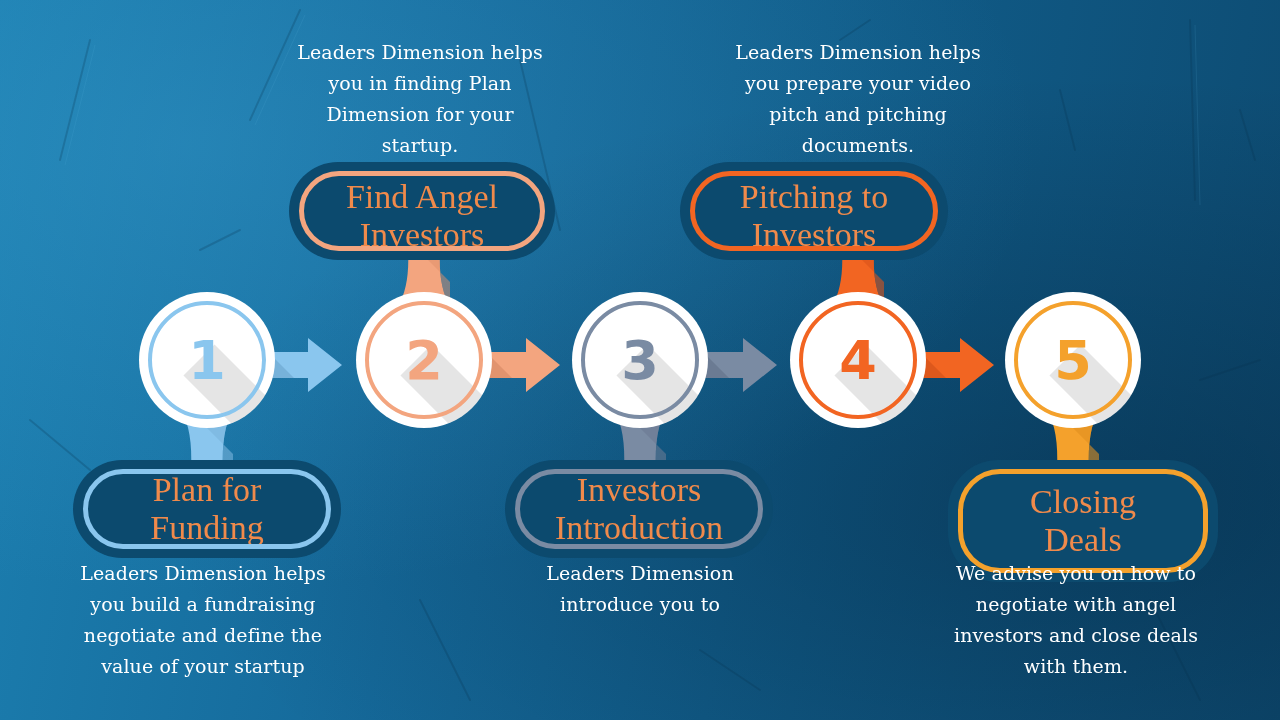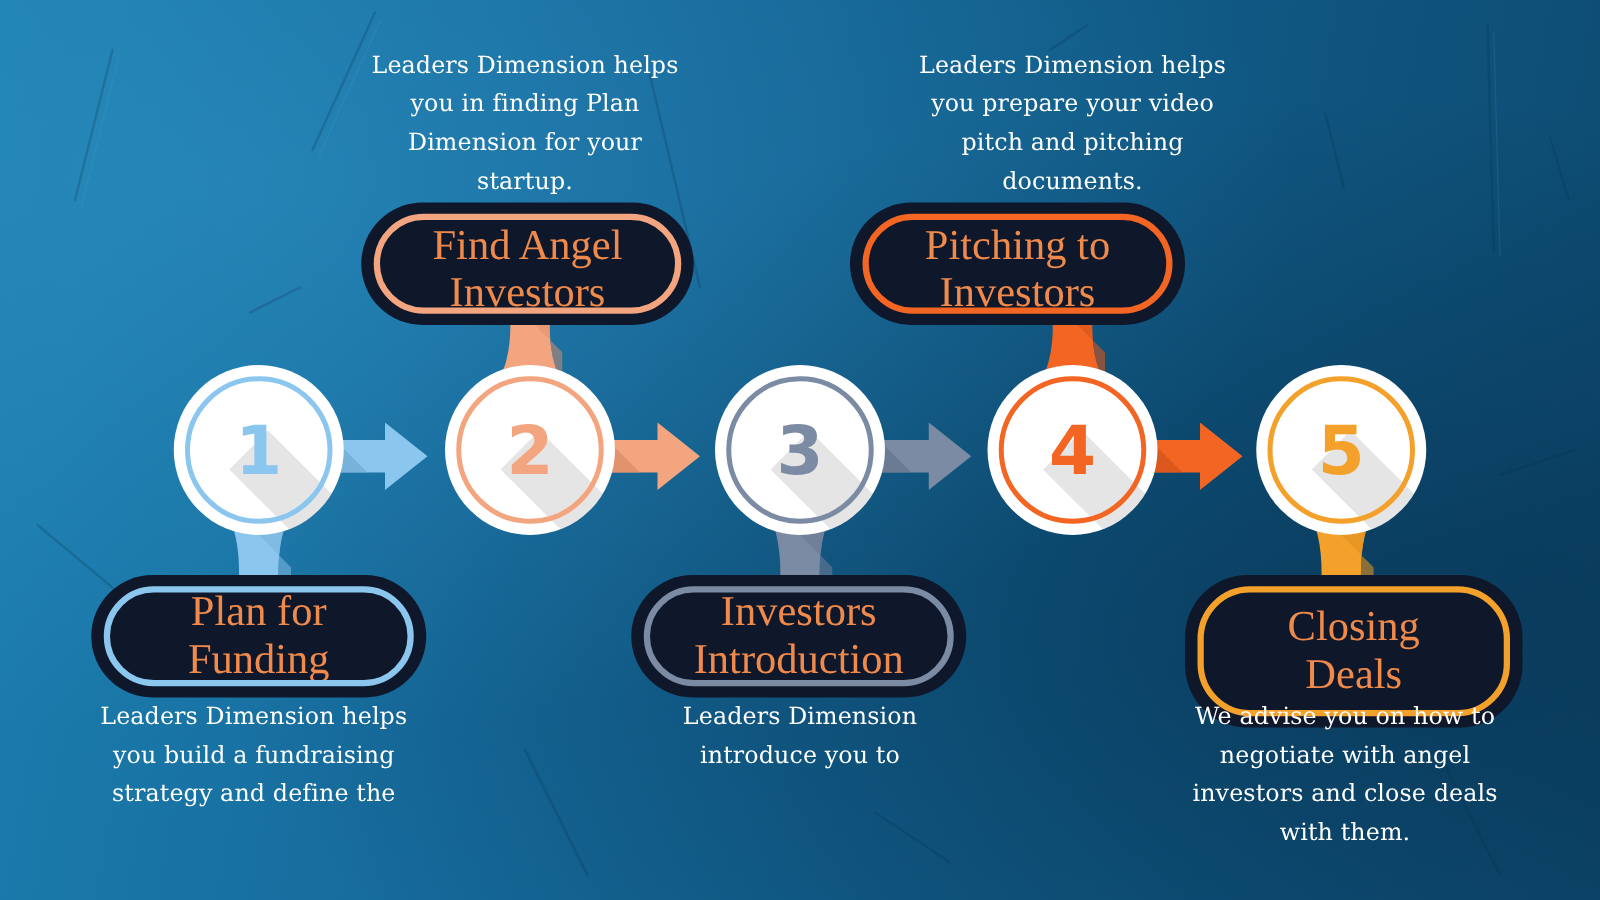--- a/index.html
+++ b/index.html
@@ -6,21 +6,21 @@
   body{width:1280px;height:720px;overflow:hidden;position:relative;
     font-family:"DejaVu Serif","Liberation Serif",serif;}
   #bg{position:absolute;inset:0;
     background:
       radial-gradient(ellipse at 15% 20%, rgba(60,160,210,0.35), transparent 55%),
       radial-gradient(ellipse at 85% 70%, rgba(0,20,40,0.35), transparent 60%),
       linear-gradient(100deg,#1c7fb0 0%,#15699a 35%,#105a86 65%,#0d4a70 100%);}
   #bg svg{position:absolute;inset:0;opacity:0.22;}
   .desc{position:absolute;color:#fff;text-align:center;font-size:19px;line-height:31px;
     letter-spacing:0.1px;font-family:"DejaVu Serif","Liberation Serif",serif;}
-  .pill{position:absolute;background:#0f172a;border-radius:50px;box-sizing:border-box;}
+  .pill{position:absolute;background:#0c4a6e;border-radius:50px;box-sizing:border-box;}
   .pill-inner{position:absolute;left:10px;right:10px;top:9px;bottom:9px;border-radius:42px;
     border:5px solid;box-sizing:border-box;overflow:hidden;
     display:flex;align-items:center;justify-content:center;}
   .pill-title{color:#f08a4b;font-size:34px;line-height:38px;text-align:center;
     font-family:"Liberation Serif","DejaVu Serif",serif;white-space:nowrap;}
   .circle{position:absolute;width:136px;height:136px;border-radius:50%;background:#fff;overflow:hidden;}
   .circle .ring{position:absolute;left:9px;top:9px;width:118px;height:118px;border-radius:50%;
     border:4px solid;box-sizing:border-box;}
   .circle .shadow{position:absolute;left:50%;top:50%;width:140px;height:44px;
     background:rgba(0,0,0,0.10);transform-origin:0 50%;transform:translate(-8px,-22px) rotate(45deg);}
@@ -179,21 +179,22 @@
     <div class="pill-title">
       <div>Closing</div>
       <div>Deals</div>
     </div>
   </div>
 </div>
 
 <div class="desc" style="left:43px;top:558px;width:320px;">
   <div>Leaders Dimension helps</div>
   <div>you build a fundraising</div>
-  <div>strategy and define the</div>
+  <div>negotiate and define the</div>
+  <div>value of your startup</div>
 </div>
 <div class="desc" style="left:260px;top:37px;width:320px;">
   <div>Leaders Dimension helps</div>
   <div>you in finding Plan</div>
   <div>Dimension for your</div>
   <div>startup.</div>
 </div>
 <div class="desc" style="left:480px;top:558px;width:320px;">
   <div>Leaders Dimension</div>
   <div>introduce you to</div>

